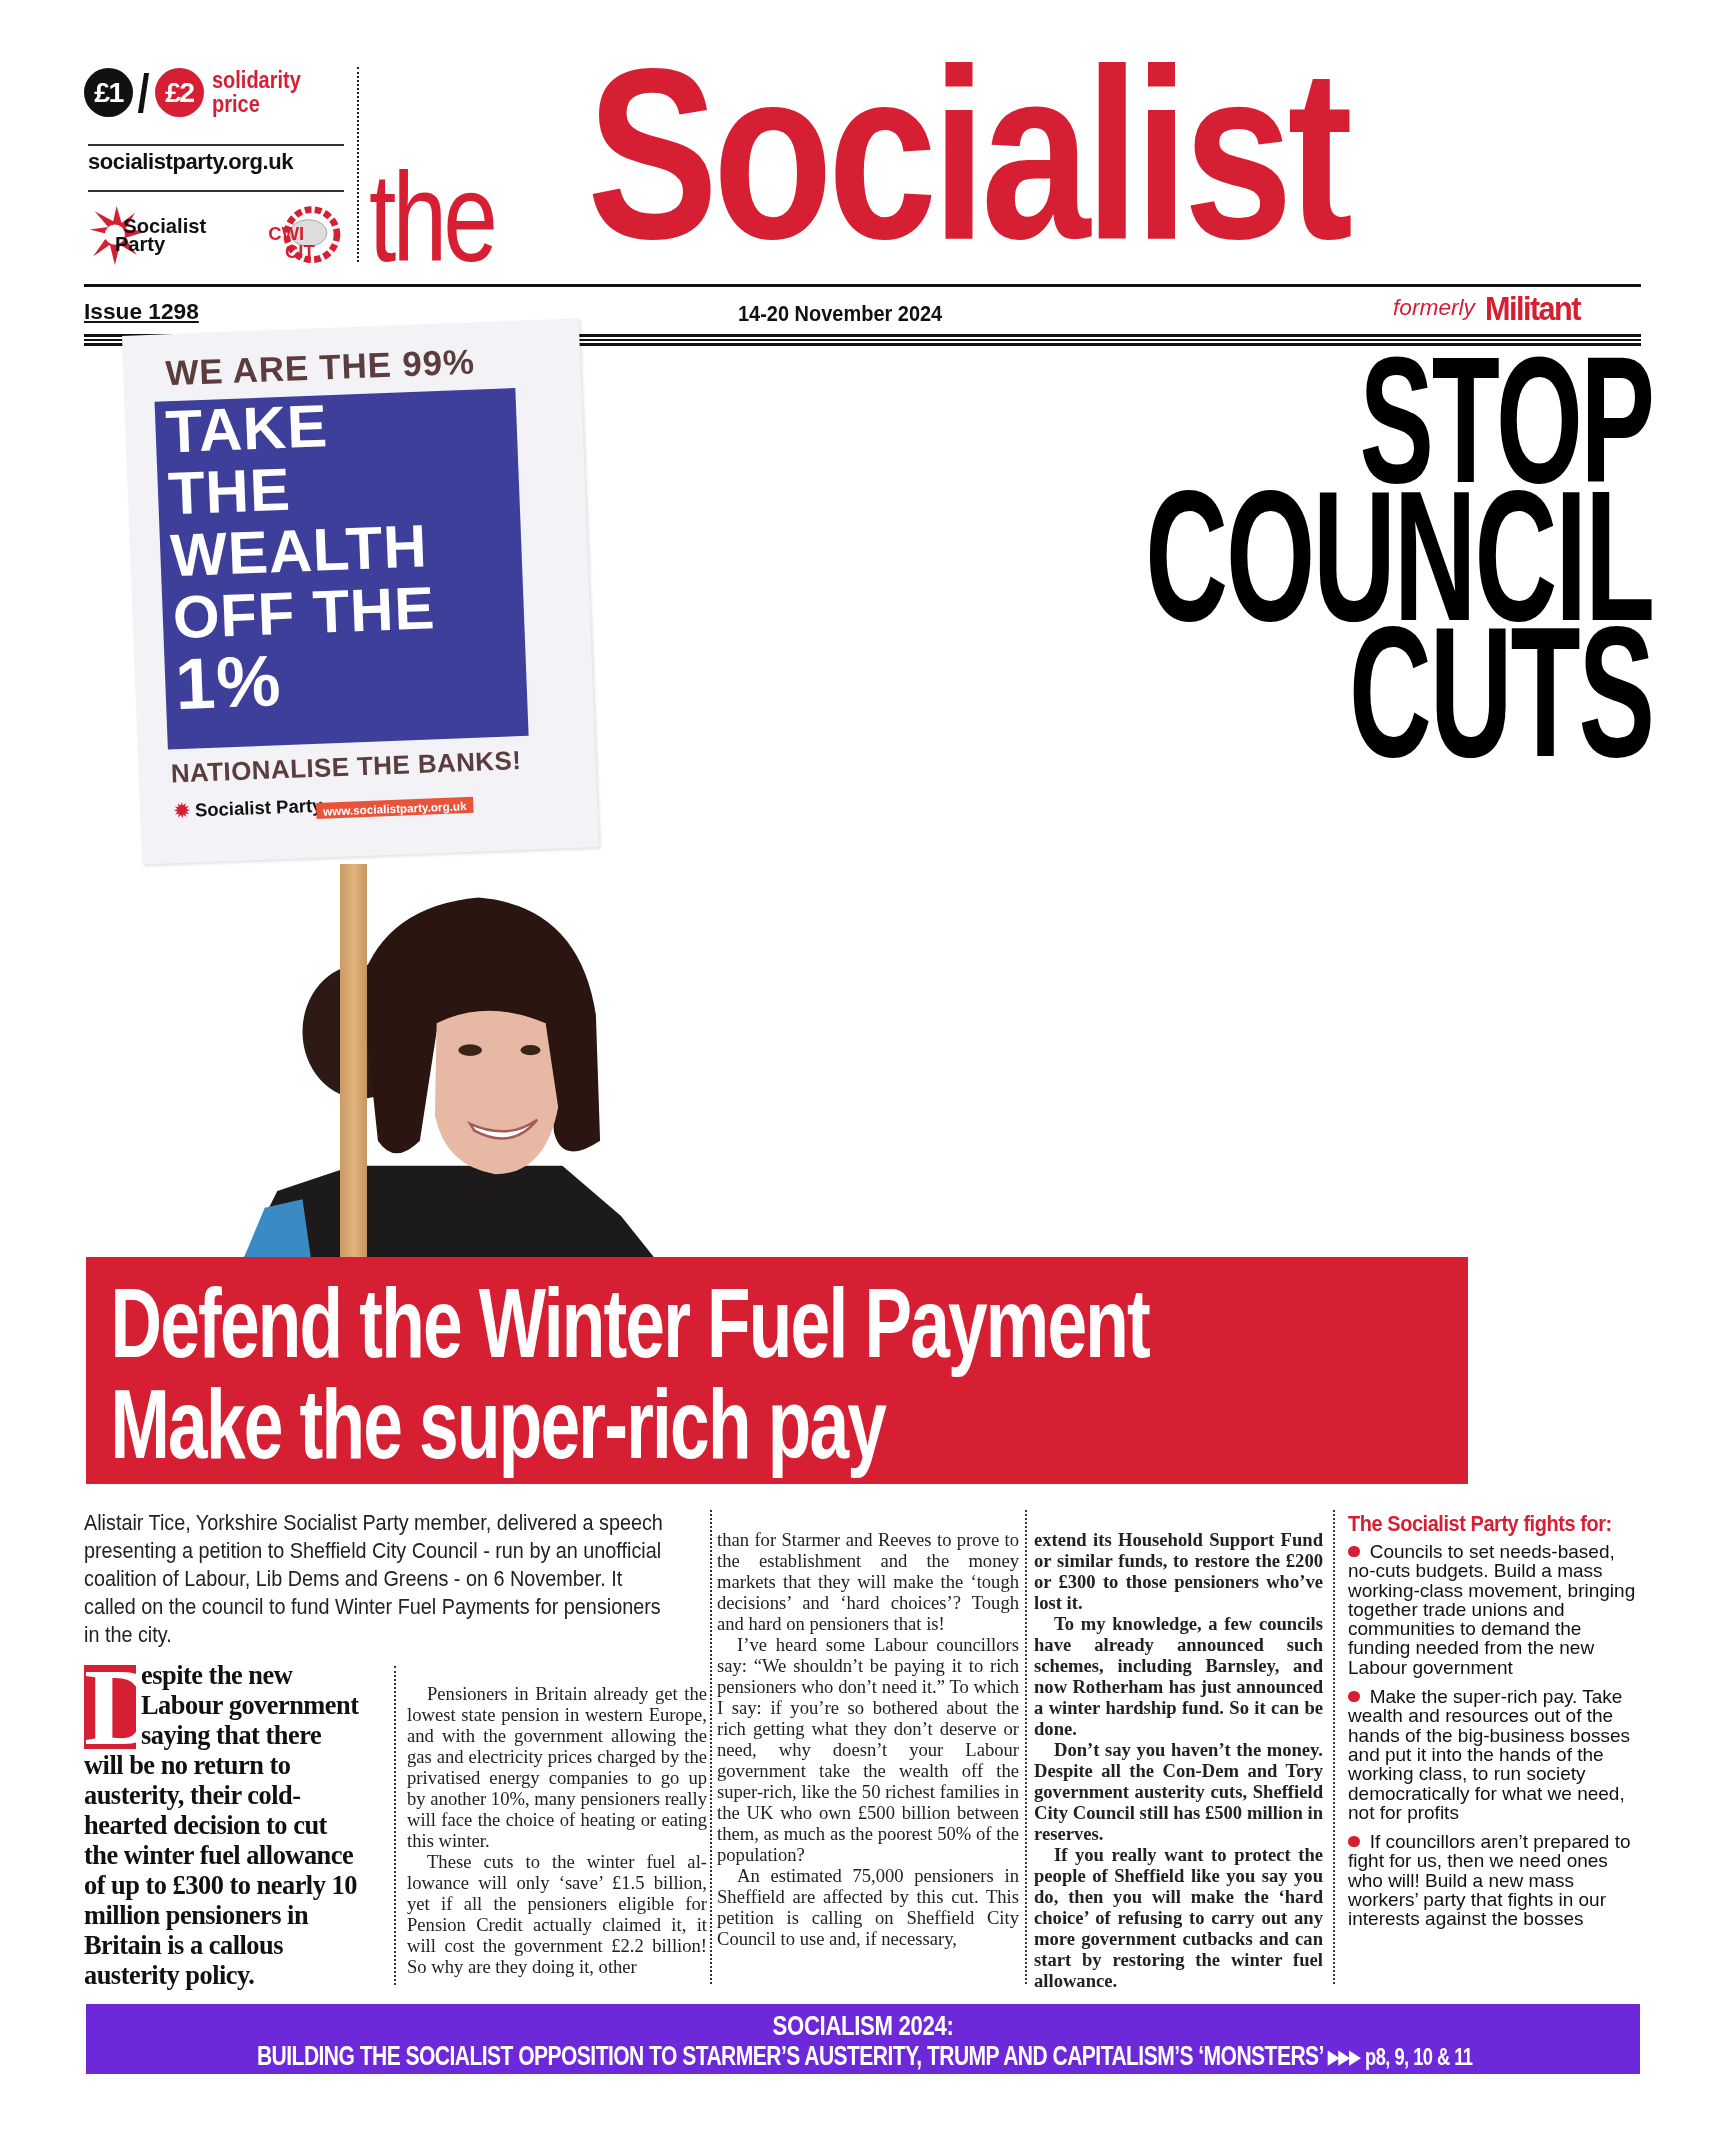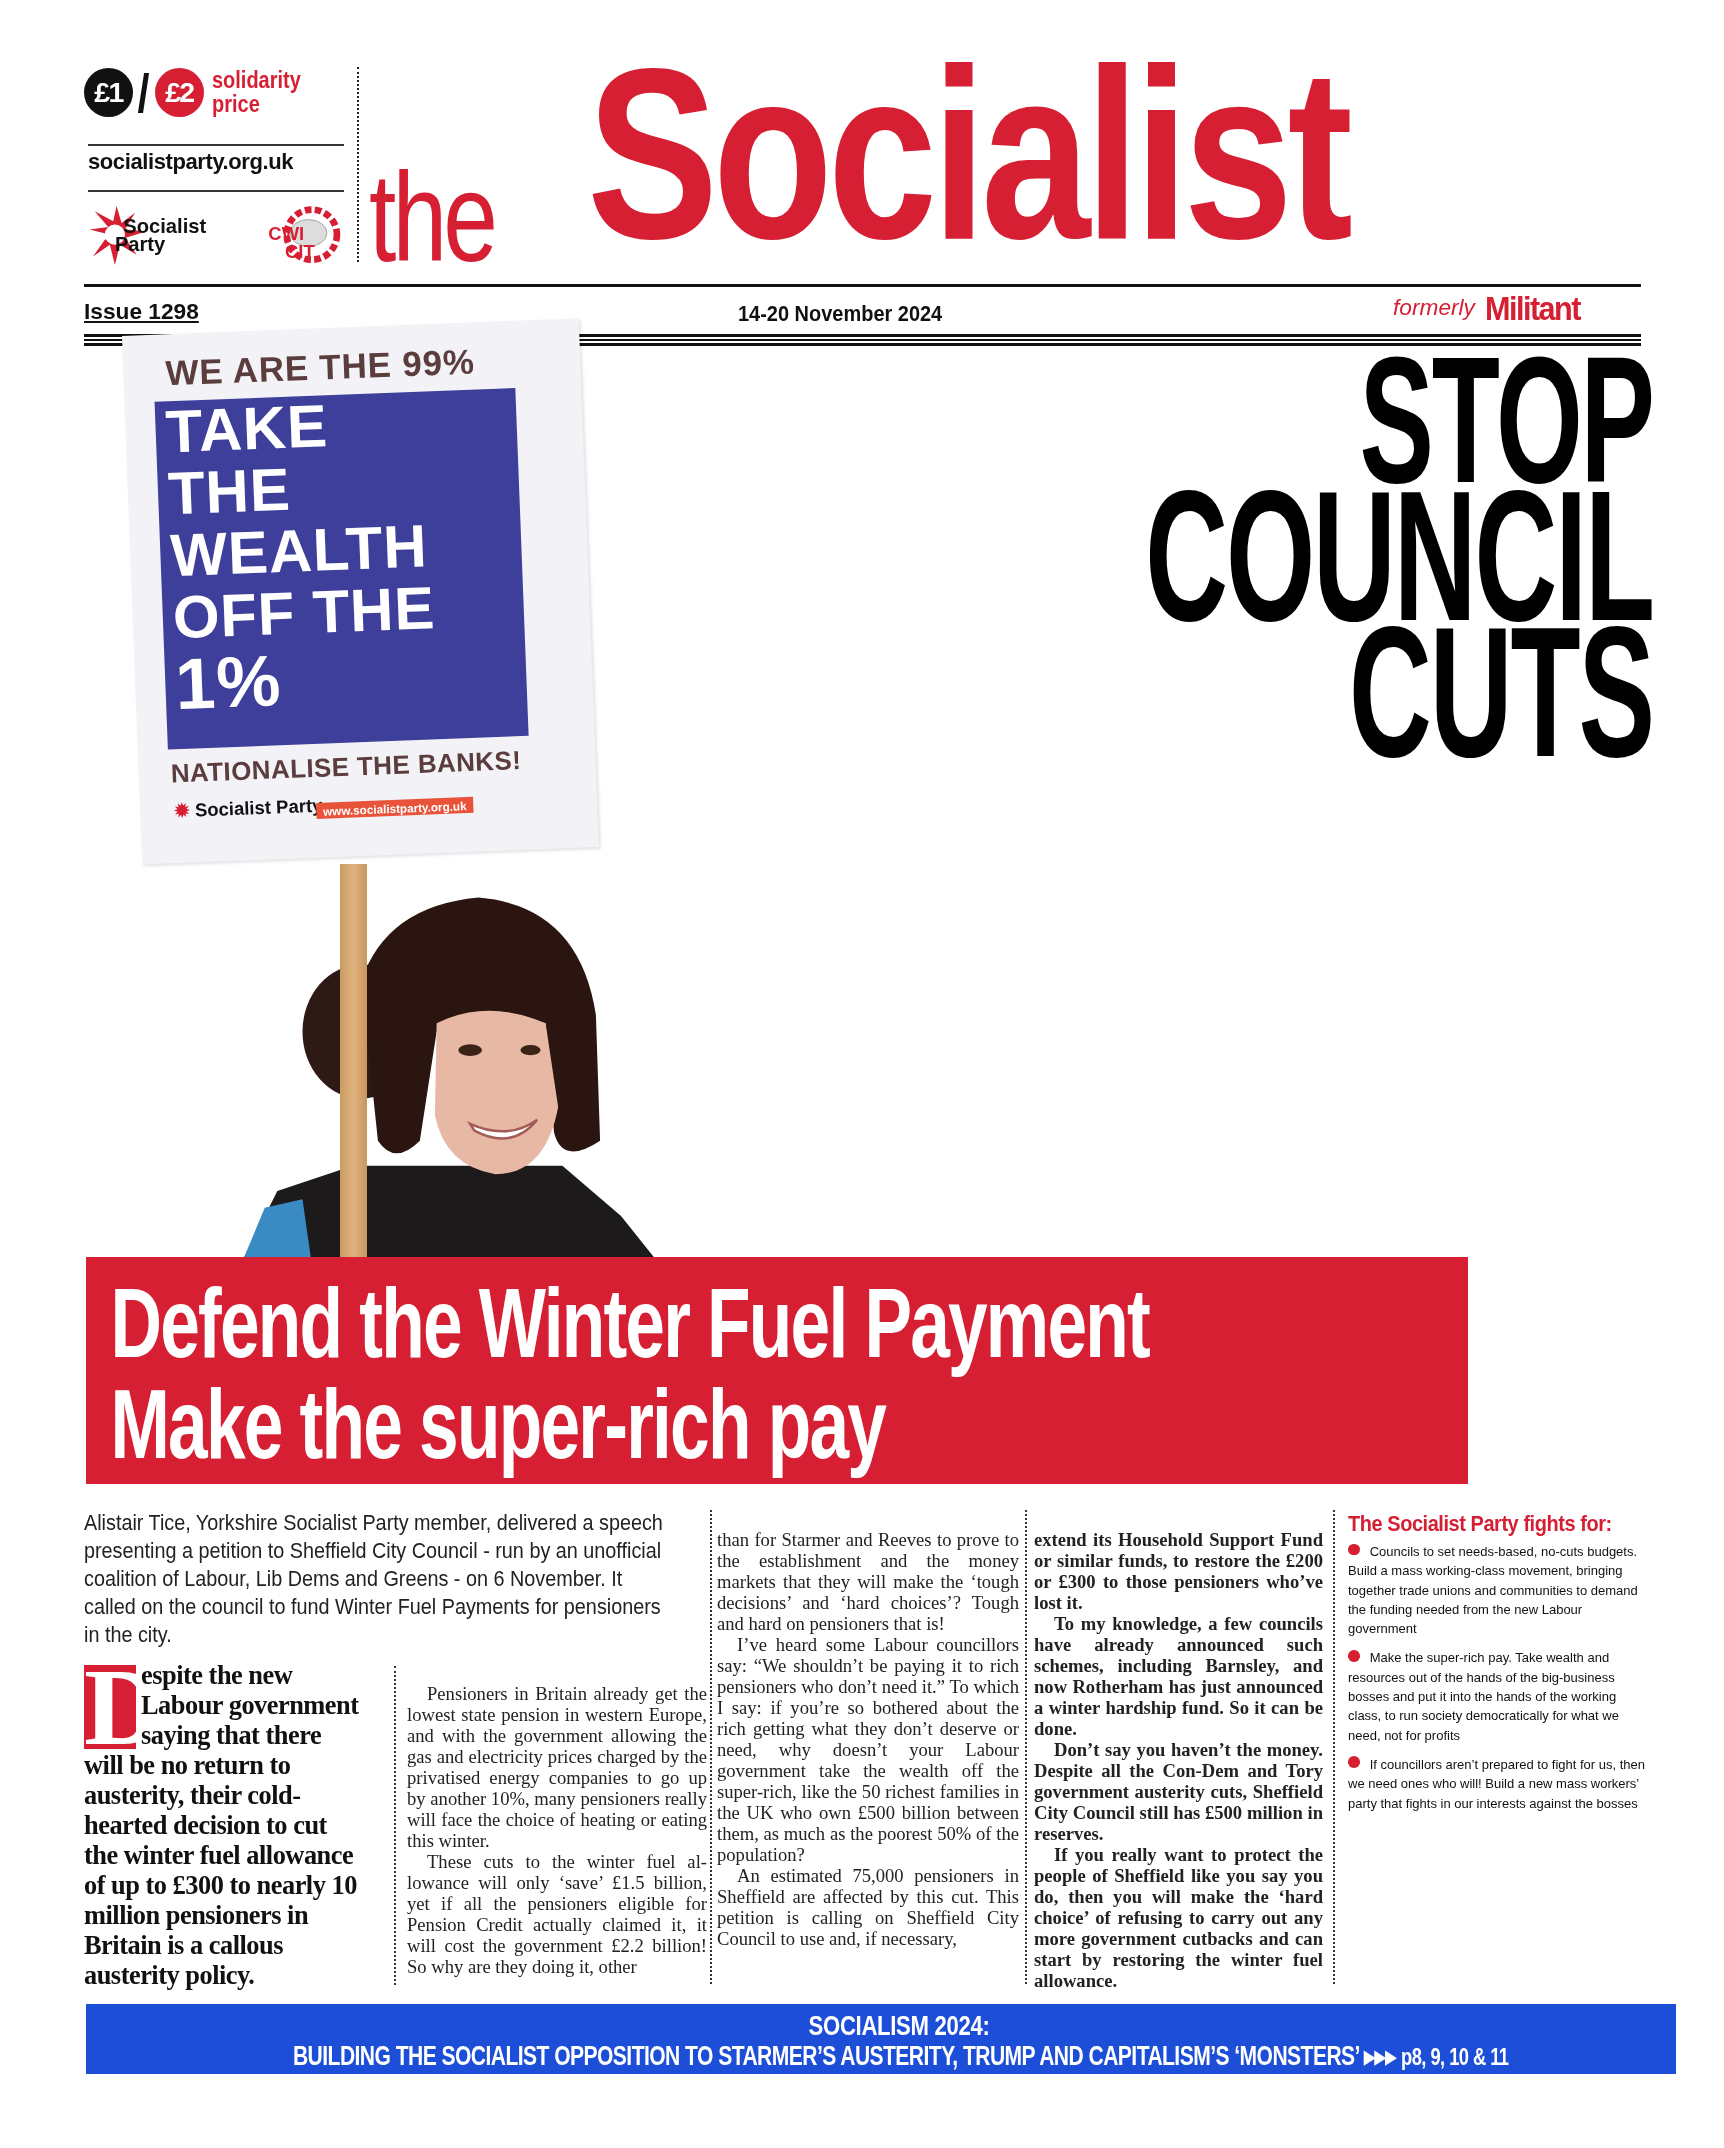--- a/index.html
+++ b/index.html
@@ -61,25 +61,25 @@
   .col { font-family: "Liberation Serif", serif; font-size: 18.6px; line-height: 21px; color: #222; text-align: justify; hyphens: manual; margin-top: 20px; }
   .col p { margin: 0; text-indent: 20px; }
   .col p.noindent { text-indent: 0; }
   .col1 { left: 407px; top: 1663px; width: 300px; }
   .col2 { left: 717px; top: 1509px; width: 302px; }
   .col3 { left: 1034px; top: 1509px; width: 289px; font-weight: bold; }
   .vdots { border-left: 2.5px dotted #333; width: 0; }
 
   .sidebar { left: 1348px; top: 1510px; width: 298px; }
   .sidebar .sb-title { color: #d61f33; font-weight: bold; font-size: 22.7px; letter-spacing: -0.5px; transform: scaleX(0.88); transform-origin: left; white-space: nowrap; margin-bottom: 5px; }
-  .sidebar .item { font-size: 13px; line-height: 19.3px; color: #111; margin-bottom: 10px; }
+  .sidebar .item { font-size: 19px; line-height: 19.3px; color: #111; margin-bottom: 10px; }
   .sidebar .bullet { display: inline-block; width: 11.7px; height: 11.7px; border-radius: 50%; background: #d61f33; margin-right: 10px; vertical-align: 0.8px; }
 
   
-  .footer { left: 86px; top: 2004px; width: 1554px; height: 70px; background: #1d4ed8; color: #fff; text-align: center; font-weight: bold; padding-left: 36px; }
+  .footer { left: 86px; top: 2004px; width: 1554px; height: 70px; background: #6d28d9; color: #fff; text-align: center; font-weight: bold; }
   .footer .f1 { font-size: 27px; line-height: 30px; padding-top: 6.7px; transform: scaleX(0.82); letter-spacing: -0.4px; }
   .footer .f2 { font-size: 27px; line-height: 30px; transform: scaleX(0.78); letter-spacing: -0.7px; white-space: nowrap; }
   .footer .arrows { font-size: 18.5px; vertical-align: 2.5px; }
   .footer .pages { font-size: 23.5px; }
 </style>
 </head>
 <body>
 
 <div class="abs price-row">
   <div class="coin black">£1</div>

